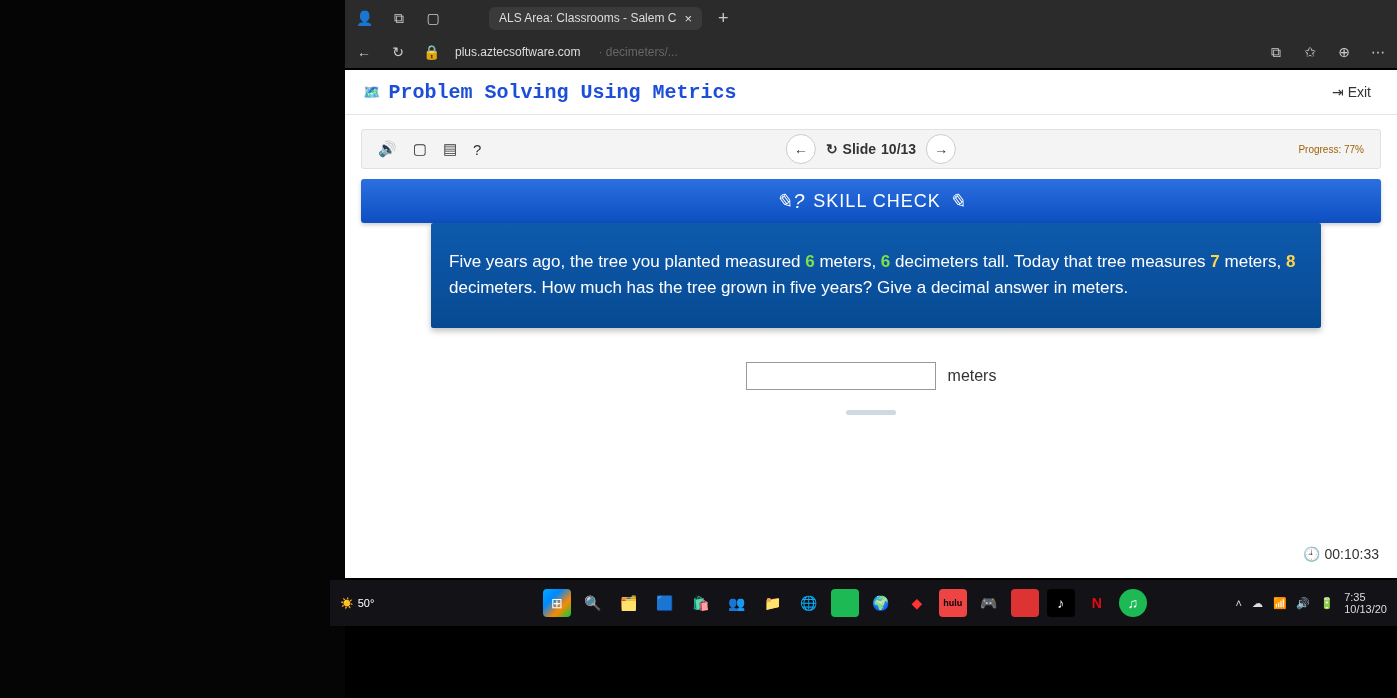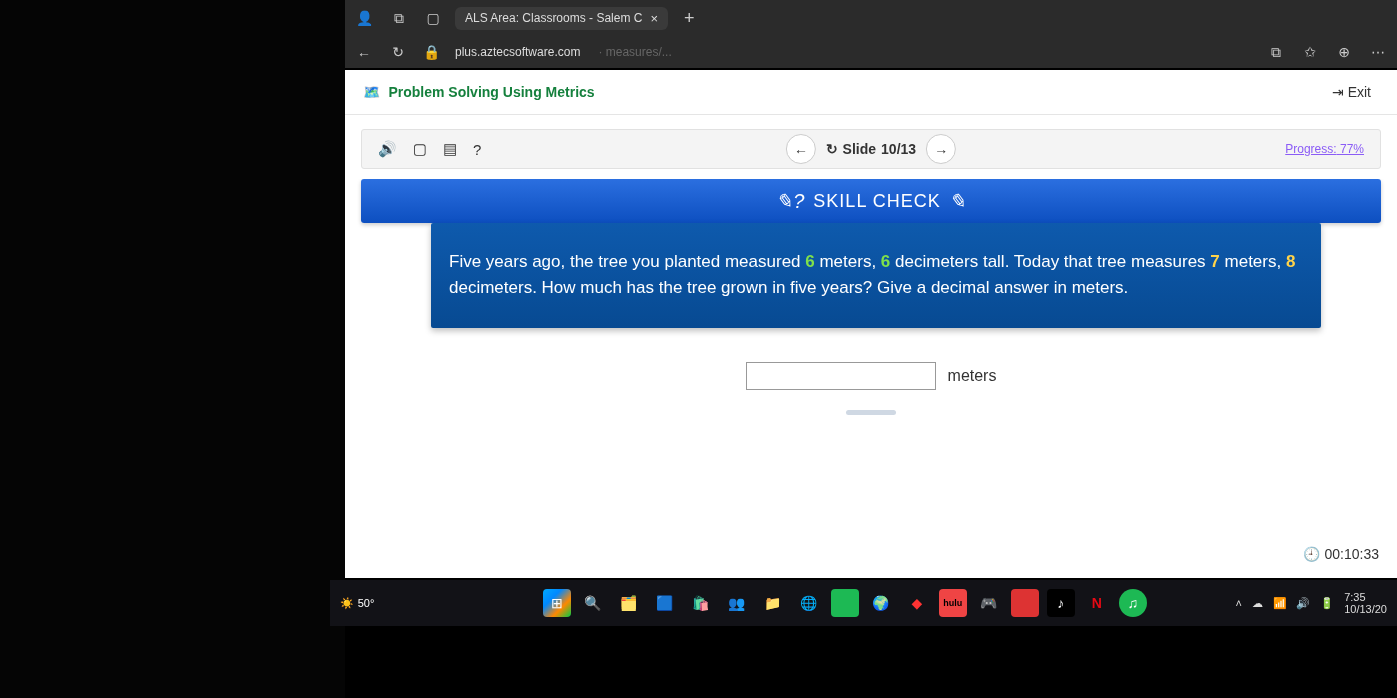--- a/index.html
+++ b/index.html
@@ -2,43 +2,43 @@
 <html><head>
 <meta charset="utf-8">
 <style>
   * { margin: 0; padding: 0; box-sizing: border-box; font-family: Arial, Helvetica, sans-serif; }
   body { background: #000; width: 1397px; height: 698px; overflow: hidden; position: relative; }
 
   
   .browser-chrome { background: #2b2b2b; color: #ccc; }
   .tab-bar { display: flex; align-items: center; height: 36px; padding: 0 8px; gap: 10px; }
   .tab-bar .chrome-btn { color: #ccc; font-size: 14px; width: 24px; text-align:center; }
-  .tab { background:#3a3a3a; border-radius:6px; padding:4px 10px; font-size:12px; display:flex; gap:8px; color:#ddd; }
+  .tab { background:#3a3a3a; border-radius:6px; padding:4px 10px; font-size:12px; display:flex; gap:8px; color:#ddd;margin-left:34px; }
   .tab .close { font-size:13px; }
   .plus { font-size:18px; color:#ccc; padding:0 6px; }
   .addr-bar { display:flex; align-items:center; height:32px; padding:0 8px; gap:12px; font-size:12px; color:#bbb; }
   .addr-text { color:#ddd; }
   .addr-dim { color:#666; margin-left:6px; }
   .addr-spacer { flex:1; }
   .addr-icon { width:22px; text-align:center; font-size:14px; color:#ccc; }
 
   
   .page { position:absolute; left:345px; top:70px; right:0; bottom:120px; background:#fff; display:flex; flex-direction:column; }
   .page-header { display:flex; align-items:center; padding:10px 18px; border-bottom:1px solid #e5e5e5; }
   .page-header .lock { font-size:14px; margin-right:8px; color:#0c3d72; }
-  .page-title { color:#15803d; font-weight:600; font-size:14px; }
+  .page-title { color:#1d4ed8; font-weight:600; font-size:20px;font-family:Liberation Mono, monospace; }
   .exit-btn { margin-left:auto; color:#333; font-size:14px; display:flex; align-items:center; gap:4px; padding:4px 8px; }
 
   .toolbar { display:flex; align-items:center; background:#f4f4f4; border:1px solid #e1e1e1; margin:14px 16px 10px 16px; padding:10px 16px; border-radius:3px; }
   .toolbar-left { display:flex; gap:16px; align-items:center; color:#333; font-size:15px; }
   .toolbar-left span { cursor:default; }
   .slide-nav { position:absolute; left:50%; transform:translateX(-50%); display:flex; align-items:center; gap:10px; font-size:14px; color:#333; }
   .circle-btn { width:30px; height:30px; border:1px solid #ccc; border-radius:50%; background:#fff; display:flex; align-items:center; justify-content:center; font-size:14px; color:#333; }
   .slide-label { font-weight:600; color:#333; display:flex; align-items:center; gap:5px; }
-  .progress { margin-left:auto; font-size:12px; color:#8b5cf6; font-weight:500;text-decoration:underline; }
+  .progress { margin-left:auto; font-size:10px; color:#a16207; font-weight:500; }
 
   .content { padding: 0 16px; flex:1; overflow:auto; }
   .skill-banner { background: linear-gradient(#2b6fe0, #0d4fc0); color:#fff; font-size:18px; font-weight:500; letter-spacing:1px; text-align:center; padding:10px 0; border-radius:3px; box-shadow:0 2px 4px rgba(0,0,0,.2); display:flex; align-items:center; justify-content:center; gap:8px; }
   .skill-banner .q { font-size:20px; font-style:italic; }
   .instruction { color:#333; font-size:16px; margin:18px 8px 18px 18px; }
   .question-box { background: linear-gradient(#0e5aad, #074a92); color:#fff; font-size:17px; line-height:1.55; padding:26px 18px; margin:0 60px 0 70px; border-radius:2px; box-shadow:0 3px 6px rgba(0,0,0,.25); }
   .question-box .num { color:#7fe04a; font-weight:700; }
   .question-box .num2 { color:#ffd34a; font-weight:700; }
   .answer-row { display:flex; align-items:center; justify-content:center; gap:12px; margin-top:34px; }
   .answer-input { width:190px; height:28px; border:1px solid #999; background:#fff; padding:2px 6px; font-size:14px; }
@@ -74,21 +74,21 @@
       <span>ALS Area: Classrooms - Salem C</span>
       <span class="close">×</span>
     </div>
     <span class="plus">+</span>
   </div>
   <div class="addr-bar">
     <span class="addr-icon">←</span>
     <span class="addr-icon">↻</span>
     <span class="addr-icon">🔒</span>
     <span class="addr-text">plus.aztecsoftware.com</span>
-    <span class="addr-dim">· measures/...</span>
+    <span class="addr-dim">· decimeters/...</span>
     <span class="addr-spacer"></span>
     <span class="addr-icon">⧉</span>
     <span class="addr-icon">✩</span>
     <span class="addr-icon">⊕</span>
     <span class="addr-icon">⋯</span>
   </div>
 </div>
 
 <div class="page">
   <div class="page-header">

